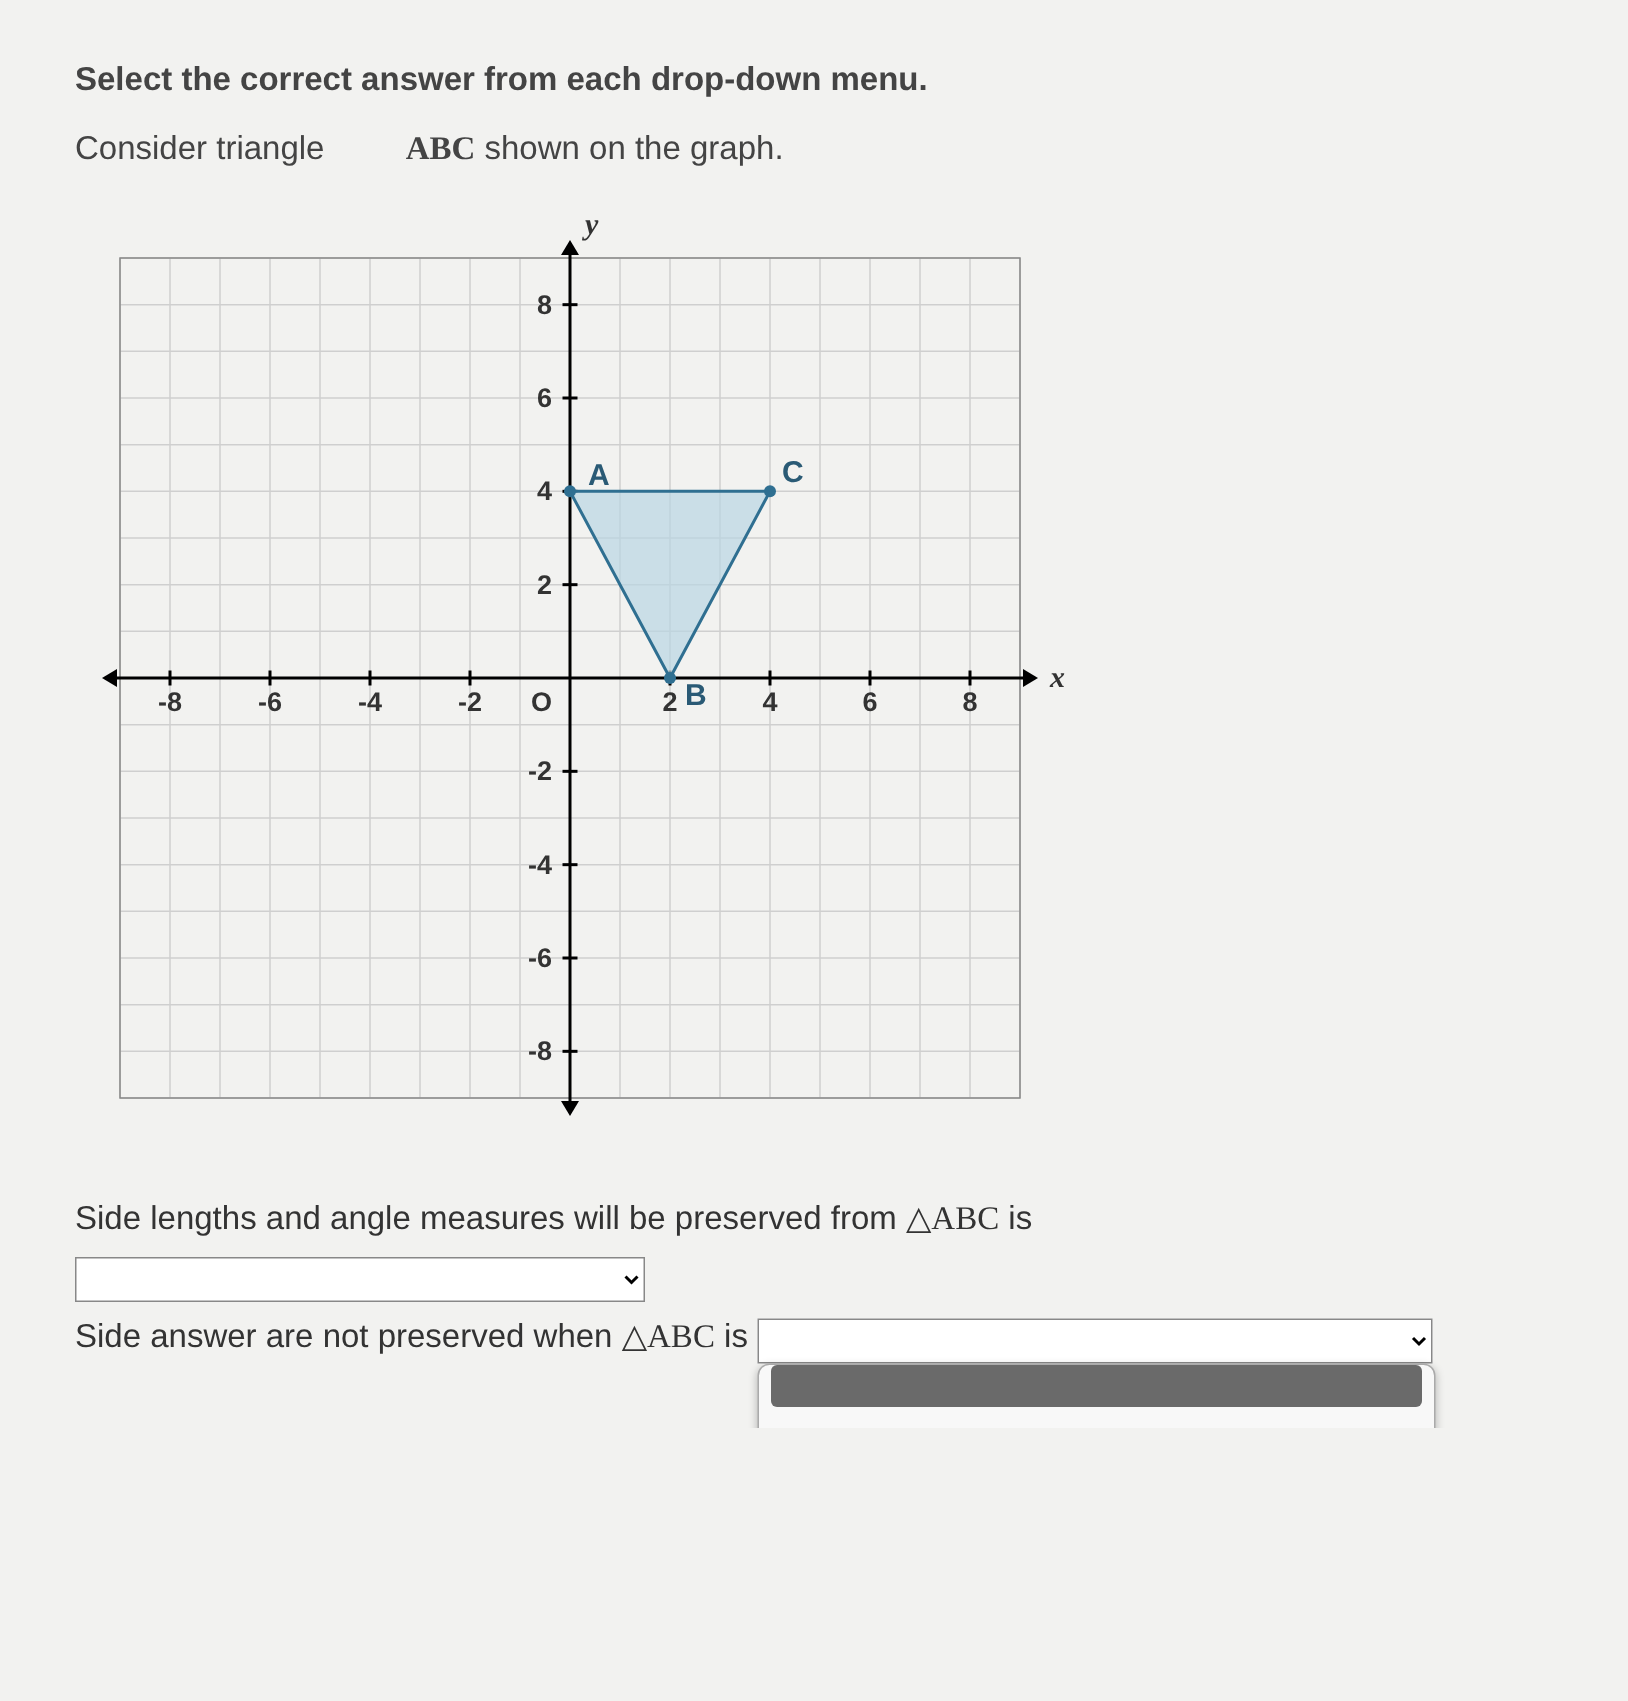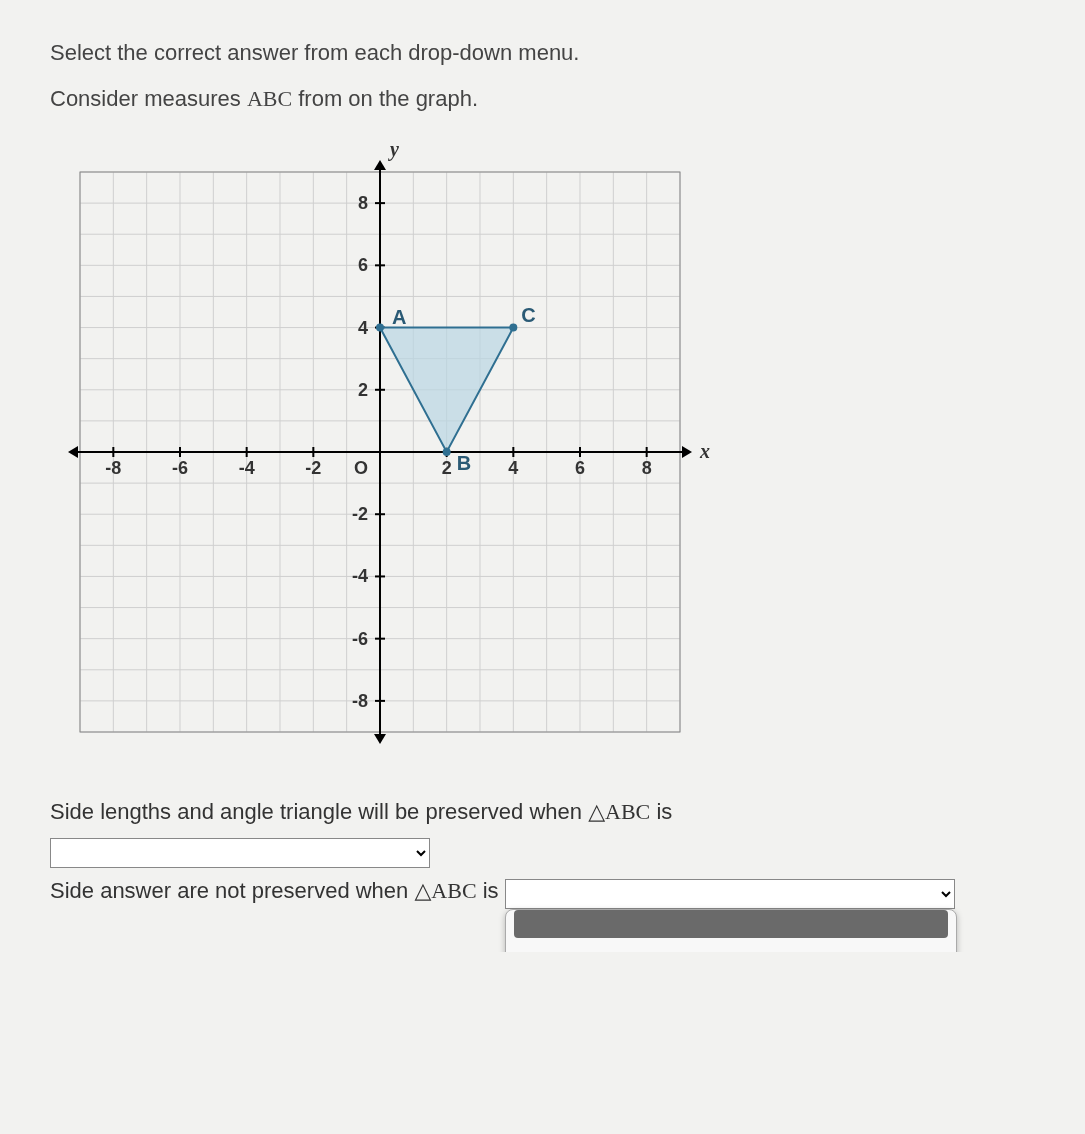--- a/index.html
+++ b/index.html
@@ -3,23 +3,23 @@
 <meta charset="utf-8">
 <style>
   body {
     font-family: Arial, Helvetica, sans-serif;
     background: #f2f2f0;
     color: #333;
     margin: 0;
     padding: 40px 50px;
     width: 985px;
   }
-  .instruction { font-size: 22px; margin-bottom: 20px; color: #444; }
+  .instruction { font-size: 22px; margin-bottom: 20px; color: #444; font-weight: bold; }
   .prompt { font-size: 22px; margin-bottom: 30px; color: #444; }
-  .abc { font-family: "Times New Roman", serif; font-weight: normal; }
+  .abc { font-family: "Times New Roman", serif; font-weight: bold; margin-left: 48px; }
   .graph-wrap { margin-bottom: 30px; }
   svg { display: block; }
   .sentence { font-size: 22px; line-height: 1.8; color: #333; }
   .triangle-sym { font-family: "Times New Roman", serif; text-align: center; }
   select.blank, .blank {
     font-size: 18px;
     padding: 2px 4px;
     border: 1px solid #888;
     background: #fff;
     height: 30px;
@@ -52,21 +52,21 @@
     margin: -4px 8px 4px 8px;
     border-radius: 4px;
   }
 </style>
 </head>
 <body>
 
 <div class="instruction">Select the correct answer from each drop-down menu.</div>
 
 <div class="prompt">
-  <span>Consider measures </span><span class="abc">ABC</span><span> from on the graph.</span>
+  <span>Consider triangle </span><span class="abc">ABC</span><span> shown on the graph.</span>
 </div>
 
 <div class="graph-wrap">
 <svg id="graph" width="660" height="620" viewBox="0 0 660 620">
   <g id="grid">
         <line x1="30" y1="590" x2="30" y2="30" stroke="#cfcfcf" stroke-width="1"></line>
         <line x1="63.33333333333333" y1="590" x2="63.33333333333333" y2="30" stroke="#cfcfcf" stroke-width="1"></line>
         <line x1="96.66666666666666" y1="590" x2="96.66666666666666" y2="30" stroke="#cfcfcf" stroke-width="1"></line>
         <line x1="130" y1="590" x2="130" y2="30" stroke="#cfcfcf" stroke-width="1"></line>
         <line x1="163.33333333333331" y1="590" x2="163.33333333333331" y2="30" stroke="#cfcfcf" stroke-width="1"></line>
@@ -158,21 +158,21 @@
       </g>
   <g id="labels">
         <text x="342" y="181.55555555555557" font-size="20" font-weight="bold" font-family="Arial" fill="#2a5a75">A</text>
         <text x="406.6666666666667" y="328" font-size="20" font-weight="bold" font-family="Arial" fill="#2a5a75">B</text>
         <text x="471.3333333333333" y="179.55555555555557" font-size="20" font-weight="bold" font-family="Arial" fill="#2a5a75">C</text>
       </g>
 </svg>
 </div>
 
 <div class="sentence">
-  <span>Side lengths and angle triangle will be preserved when </span><span class="triangle-sym">△ABC</span><span> is </span>
+  <span>Side lengths and angle measures will be preserved from </span><span class="triangle-sym">△ABC</span><span> is </span>
   <select class="blank blank1"></select>
 </div>
 
 <div class="sentence">
   <span>Side answer are not preserved when </span><span class="triangle-sym">△ABC</span><span> is </span>
   <span class="dropdown-wrap">
     <select class="blank blank2"></select>
     <div class="dropdown-options">
       <div class="hdr"></div>
       <div class="opt">dilated by a scale factor of 3</div>

